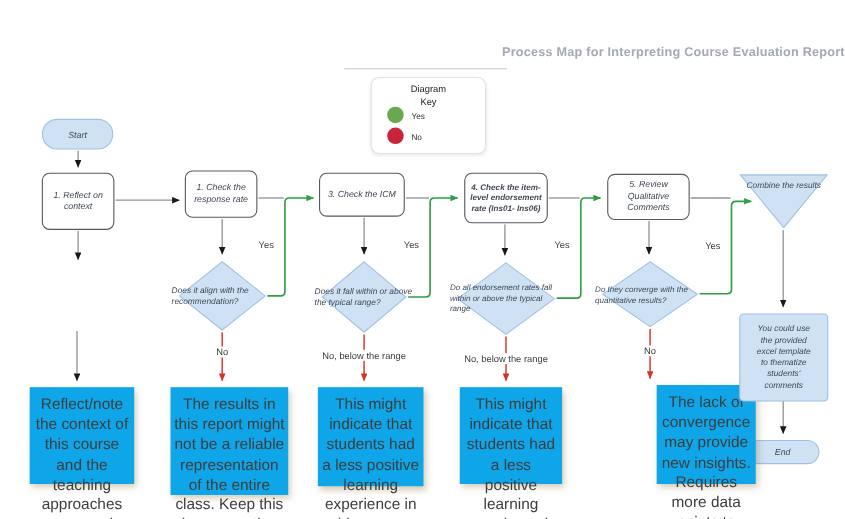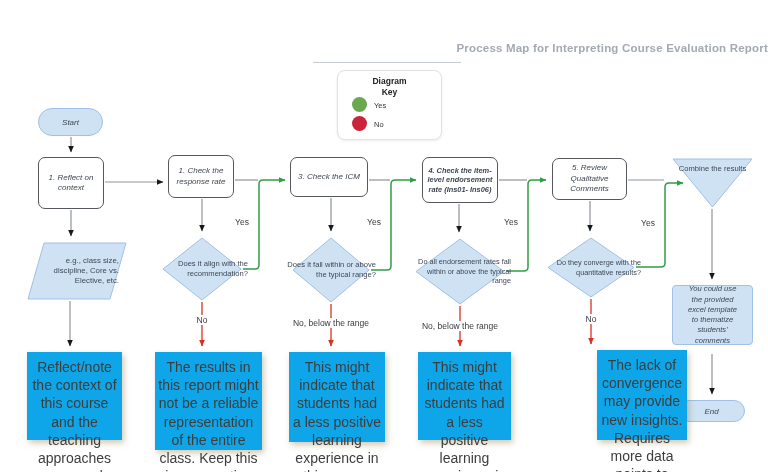--- a/index.html
+++ b/index.html
@@ -7,45 +7,45 @@
 
   .abs{position:absolute;box-sizing:border-box;}
   .ctext{display:flex;align-items:center;justify-content:center;text-align:center;}
 
   
   #title{left:0;top:42;width:768px;top:42px;text-align:right;font-size:11.5px;font-weight:bold;color:#a4a9b2;letter-spacing:.2px;}
   #title-underline{left:313px;top:62px;width:148px;height:1px;background:#c6cad1;}
 
   
   #legend{left:337px;top:70px;width:105px;height:70px;background:#fff;border:1px solid #e0e2e6;border-radius:8px;box-shadow:0 1px 3px rgba(0,0,0,.08);}
-  #legend-title{left:337px;top:76px;width:105px;text-align:center;font-size:8.5px;font-weight:bold;color:#222;line-height:1.25;white-space:pre-line;}
+  #legend-title{left:337px;top:76px;width:105px;text-align:center;font-size:8.5px;font-weight:normal;color:#222;line-height:1.25;white-space:pre-line;}
   .legend-dot{width:15px;height:15px;border-radius:50%;}
   #legend-yes-dot{left:352px;top:97px;background:#6aa84f;}
   #legend-no-dot{left:352px;top:116px;background:#c9243a;}
   .legend-label{font-size:7.5px;color:#333;}
   #legend-yes-label{left:374px;top:101px;}
   #legend-no-label{left:374px;top:120px;}
 
   
   .blue{background:#cfe2f3;border:1px solid #9fc0e8;color:#3e4856;font-style:italic;}
   #start{left:38px;top:108px;width:65px;height:28px;border-radius:14px;font-size:8px;}
   #end{left:678px;top:400px;width:67px;height:22px;border-radius:15px;font-size:8px;}
-  #rbox{left:672px;top:285px;width:81px;height:60px;border-radius:4px;font-size:7.6px;line-height:1.35;padding:15px;}
+  #rbox{left:672px;top:285px;width:81px;height:80px;border-radius:4px;font-size:7.6px;line-height:1.35;padding:15px;}
 
   
   .proc{background:#fff;border:1.5px solid #55585c;border-radius:7px;color:#3f4652;font-style:italic;padding:2px 3px;line-height:1.3;}
   #b1{left:38px;top:157px;width:66px;height:52px;font-size:8px;}
   #b2{left:168px;top:155px;width:66px;height:43px;font-size:8px;}
   #b3{left:290px;top:157px;width:78px;height:40px;font-size:8px;}
   #b4{left:422px;top:157px;width:76px;height:46px;font-size:7.4px;line-height:1.25;font-weight:bold;}
   #b5{left:552px;top:158px;width:75px;height:42px;font-size:8px;}
 
   
   .dwrap{pointer-events:none;}
-  .dtext{position:absolute;left:-6px;right:-6px;top:0;bottom:0;display:flex;align-items:center;justify-content:center;text-align:right;color:#3e4856;line-height:1.3;}
+  .dtext{position:absolute;left:-6px;right:-6px;top:0;bottom:0;display:flex;align-items:center;justify-content:center;text-align:left;font-style:italic;color:#3e4856;line-height:1.3;}
   #d1{left:162px;top:237px;width:80px;height:64px;}
   #d2{left:292px;top:237px;width:78px;height:66px;}
   #d3{left:415px;top:238px;width:90px;height:67px;}
   #d4{left:547px;top:237px;width:88px;height:61px;}
   #d1 .dtext,#d2 .dtext{font-size:7.6px;}
   #d3 .dtext,#d4 .dtext{font-size:7.3px;}
 
   
   #para{left:27px;top:242px;width:100px;height:58px;}
   #para .dtext{font-size:7.8px;left:8px;right:8px;}
@@ -147,26 +147,20 @@
   <div id="b4" class="abs node proc ctext">4. Check the item-level endorsement rate (Ins01- Ins06)</div>
   <div id="b5" class="abs node proc ctext">5. Review Qualitative Comments</div>
 
   <div id="tri" class="abs node dwrap">
     <svg width="81" height="50">
       <polygon points="1,1 80,1 40.5,49" fill="#cfe2f3" stroke="#9fc0e8" stroke-width="1"></polygon>
     </svg>
     <div class="dtext">Combine the results</div>
   </div>
 
-  <div id="para" class="abs node dwrap">
-    <svg width="100" height="58">
-      <polygon points="17,1 99,1 83,57 1,57" fill="#cfe2f3" stroke="#9fc0e8" stroke-width="1"></polygon>
-    </svg>
-    <div class="dtext">e.g., class size, discipline, Core vs. Elective, etc.</div>
-  </div>
 
   <div id="d1" class="abs node dwrap">
     <svg width="80" height="64">
       <polygon points="40,1 79,32 40,63 1,32" fill="#cfe2f3" stroke="#9fc0e8" stroke-width="1"></polygon>
     </svg>
     <div class="dtext">Does it align with the recommendation?</div>
   </div>
   <div id="d2" class="abs node dwrap">
     <svg width="78" height="66">
       <polygon points="39,1 77,33 39,65 1,33" fill="#cfe2f3" stroke="#9fc0e8" stroke-width="1"></polygon>

